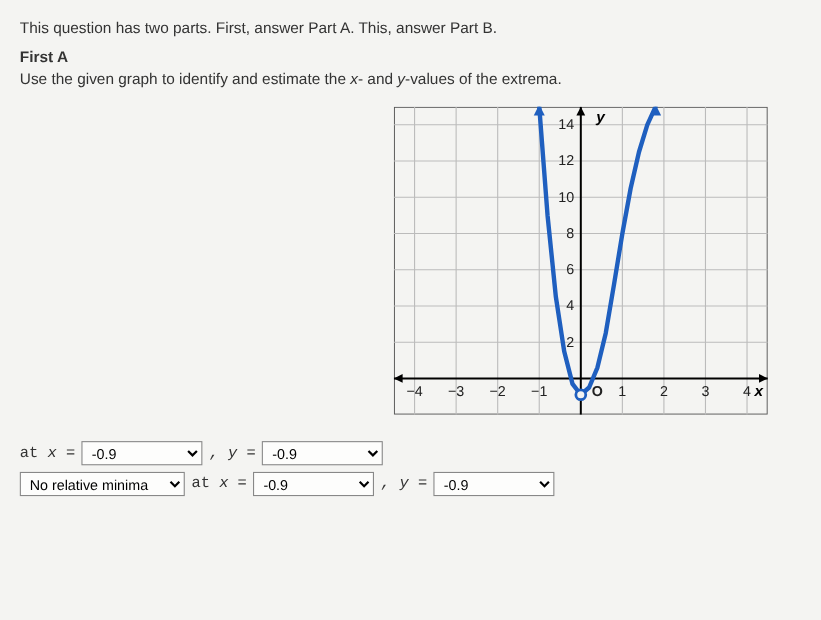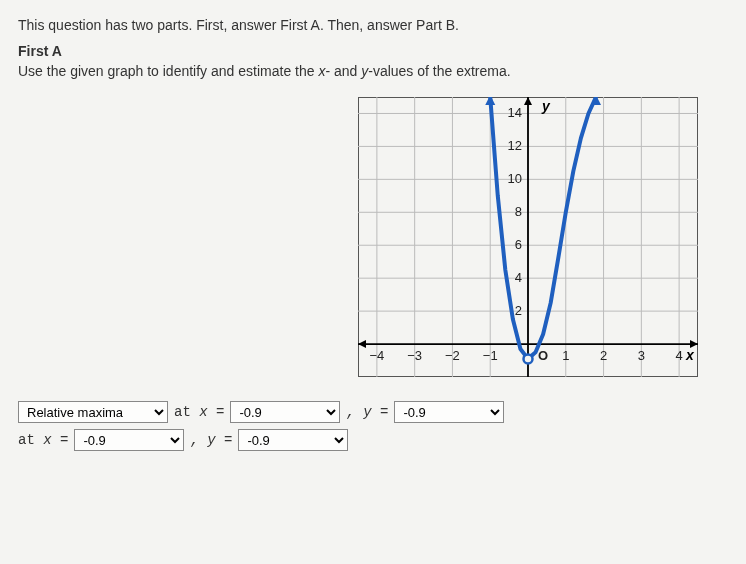--- a/index.html
+++ b/index.html
@@ -30,21 +30,21 @@
   .sel-extrema { width: 150px; height: 22px; }
   .sel-x { width: 110px; height: 22px; }
   .sel-y { width: 110px; height: 22px; }
   .eq { white-space: nowrap; font-style: normal; font-family: Liberation Mono, monospace; }
   .eq .var { font-style: italic; }
   svg { display: block; }
 </style>
 </head>
 <body>
 
-<div class="instructions">This question has two parts. First, answer First A. Then, answer Part B.</div>
+<div class="instructions">This question has two parts. First, answer Part A. This, answer Part B.</div>
 <div class="instructions part-label">First A</div>
 <div class="prompt">
   <span>Use the given graph to identify and estimate the </span><span class="var" style="font-style:italic">x</span><span>- and </span><span class="var" style="font-style:italic">y</span><span>-values of the extrema.</span>
 </div>
 
 <div class="graph-area">
 <svg id="chart-svg" width="340" height="280" viewBox="0 0 340 280">
       <rect x="0.5" y="0.5" width="339" height="279" fill="none" stroke="#555" stroke-width="1"></rect>
       <line x1="18.88888888888889" y1="0" x2="18.88888888888889" y2="280" stroke="#bbb" stroke-width="1"></line>
       <line x1="56.666666666666664" y1="0" x2="56.666666666666664" y2="280" stroke="#bbb" stroke-width="1"></line>
@@ -88,39 +88,39 @@
       <polygon points="127.22222222222223,8 132.22222222222223,-2 137.22222222222223,8" fill="#1f5fbf"></polygon>
       <polygon points="232.99999999999997,8 237.99999999999997,-2 242.99999999999997,8" fill="#1f5fbf"></polygon>
       <circle cx="170" cy="261.88235294117646" r="4.5" fill="#f4f4f2" stroke="#1f5fbf" stroke-width="2.5"></circle>
       <text x="180" y="263.05882352941177" font-size="13" font-family="Arial" fill="#222" font-weight="bold">O</text>
     </svg>
 </div>
 
 <div class="answer-block">
 
   <div class="answer-row">
-    <select class="sel-extrema">
-      <option>Relative maxima</option>
-    </select>
     <span class="eq">
       <span>at</span>
       <span class="var">x =</span>
     </span>
     <select class="sel-x">
       <option>-0.9</option>
     </select>
     <span class="eq">
       <span class="var">, y =</span>
     </span>
     <select class="sel-y">
       <option>-0.9</option>
     </select>
   </div>
 
   <div class="answer-row">
+    <select class="sel-extrema">
+      <option>No relative minima</option>
+    </select>
     <span class="eq">
       <span>at</span>
       <span class="var">x =</span>
     </span>
     <select class="sel-x">
       <option>-0.9</option>
     </select>
     <span class="eq">
       <span class="var">, y =</span>
     </span>

